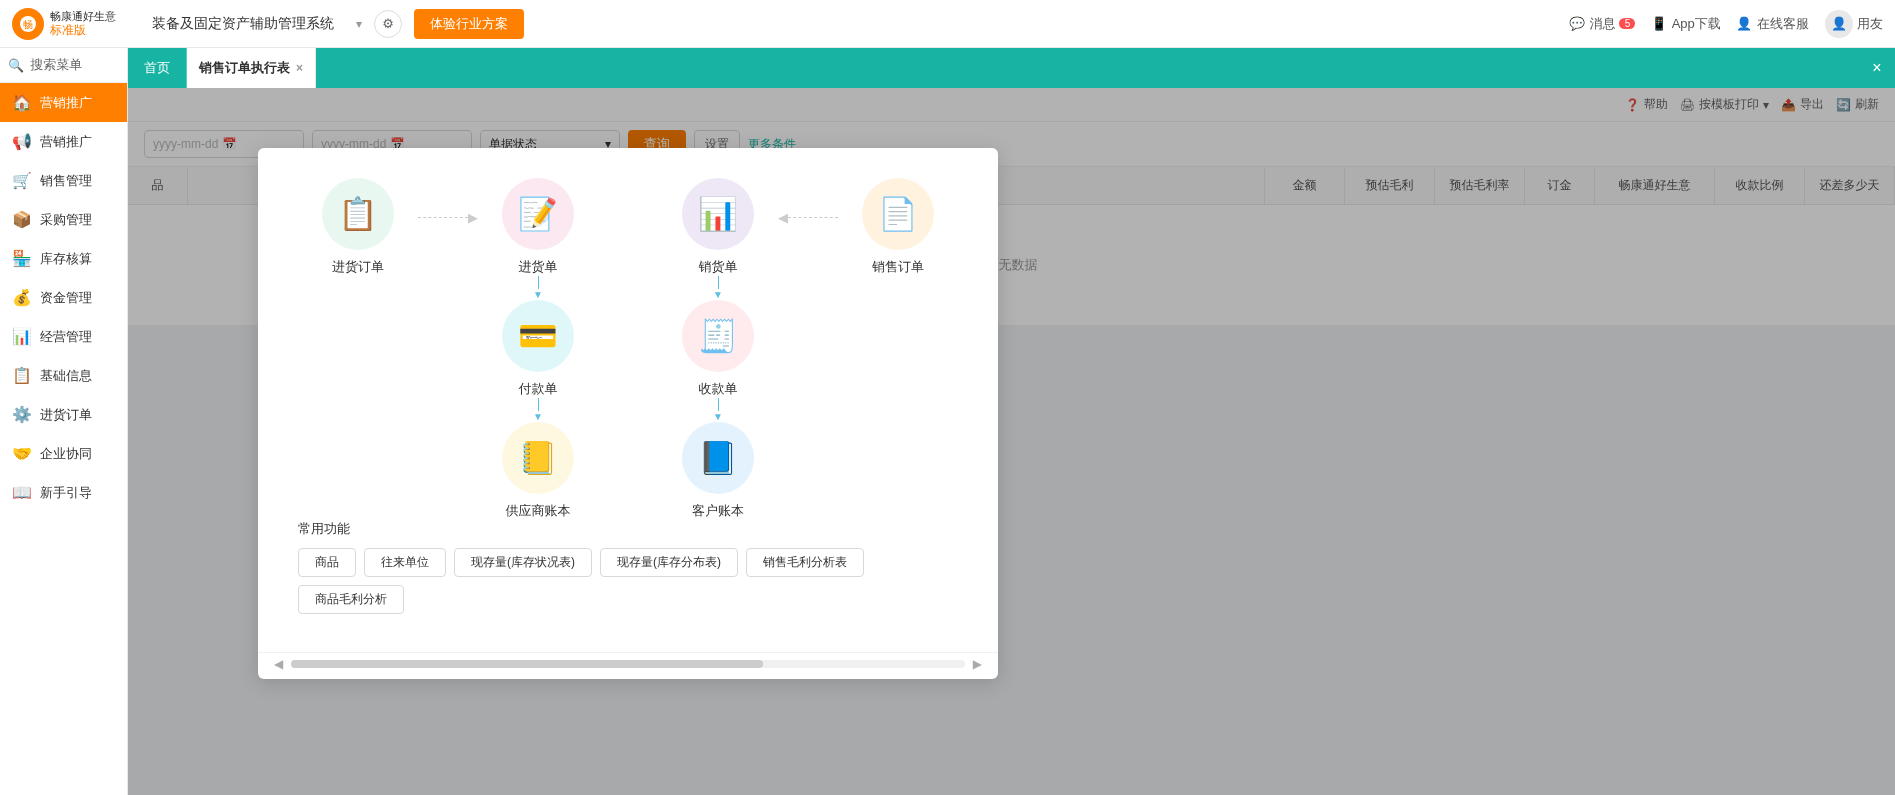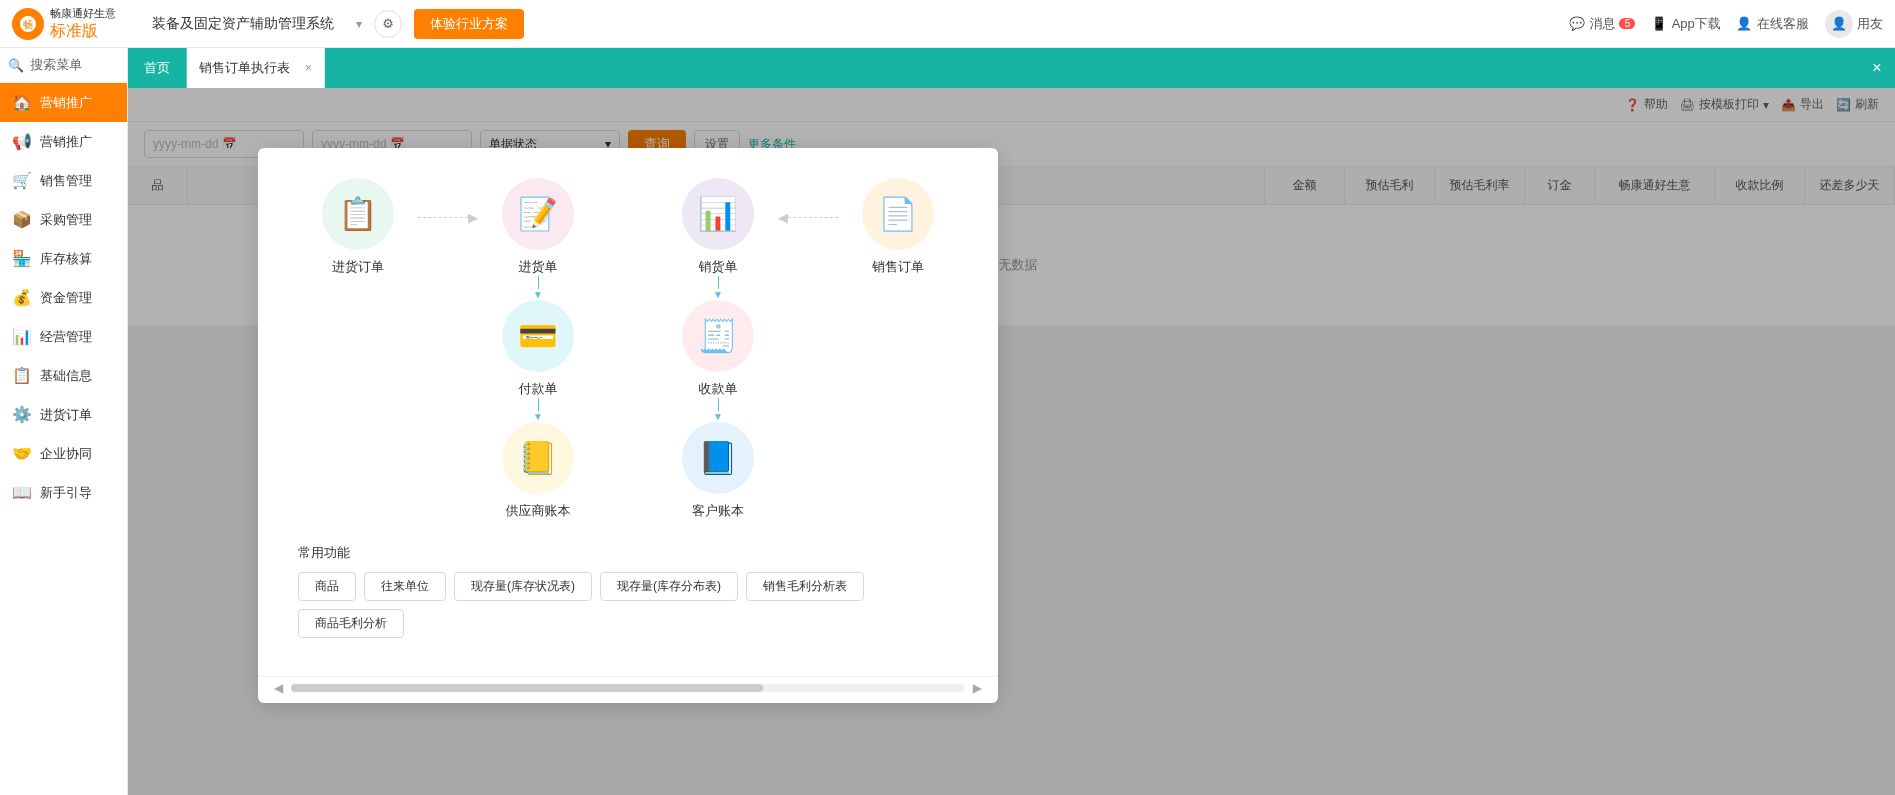--- a/index.html
+++ b/index.html
@@ -30,21 +30,21 @@
 
     
     .sidebar-search { padding: 8px; border-bottom: 1px solid #f0f0f0; display: flex; align-items: center; gap: 6px; color: #666; cursor: pointer; }
     .sidebar-item { display: flex; align-items: center; gap: 8px; padding: 10px 12px; cursor: pointer; color: #333; font-size: 13px; }
     .sidebar-item.active { background: #ff7f00; color: #fff; }
     .sidebar-item.active .sidebar-icon { color: #fff; }
     .sidebar-icon { font-size: 16px; width: 20px; text-align: center; }
 
     
     .tab-home { background: #17b3a3; color: #fff; padding: 0 16px; height: 40px; display: flex; align-items: center; font-size: 13px; cursor: pointer; border-right: 1px solid rgba(255,255,255,0.3); }
-    .tab-item { background: #fff; color: #333; padding: 0 12px; height: 40px; display: flex; align-items: center; gap: 15px; font-size: 13px; cursor: pointer; border-right: 1px solid #e8e8e8; }
+    .tab-item { background: #fff; color: #333; padding: 0 12px; height: 40px; display: flex; align-items: center; gap: 6px; font-size: 13px; cursor: pointer; border-right: 1px solid #e8e8e8; font-weight: bold; }
     .tab-close { color: #999; font-size: 12px; cursor: pointer; }
     .tab-spacer { flex: 1; }
     .close-btn { width: 36px; height: 40px; display: flex; align-items: center; justify-content: center; color: #fff; cursor: pointer; font-size: 16px; }
 
     
     .toolbar { display: flex; align-items: center; justify-content: flex-end; gap: 12px; padding: 8px 16px; background: #fff; border-bottom: 1px solid #f0f0f0; }
     .toolbar-btn { display: flex; align-items: center; gap: 4px; color: #666; font-size: 12px; cursor: pointer; }
 
     
     .filter-bar { display: flex; align-items: center; gap: 8px; padding: 8px 16px; background: #fff; border-bottom: 1px solid #f0f0f0; flex-wrap: wrap; }
@@ -75,21 +75,21 @@
     .circle-green { background: #e8f5e9; }
     .circle-pink { background: #fce4ec; }
     .circle-purple { background: #ede7f6; }
     .circle-orange { background: #fff3e0; }
     .circle-teal { background: #e0f7fa; }
     .circle-red { background: #ffebee; }
     .circle-yellow { background: #fffde7; }
     .circle-blue { background: #e3f2fd; }
 
     
-    .common-funcs { margin-top: 24px; }
+    .common-funcs { margin-top: 0; }
     .common-title { font-size: 13px; color: #333; margin-bottom: 10px; }
     .func-buttons { display: flex; flex-wrap: wrap; gap: 8px; margin-bottom: 8px; }
     .func-btn { border: 1px solid #d9d9d9; background: #fff; border-radius: 4px; padding: 5px 16px; font-size: 12px; color: #333; cursor: pointer; }
 
     
     .modal-scroll { padding: 4px 16px 8px; border-top: 1px solid #f0f0f0; display: flex; align-items: center; gap: 8px; }
     .scroll-track { flex: 1; height: 8px; background: #f0f0f0; border-radius: 4px; }
     .scroll-thumb { width: 70%; height: 8px; background: #ccc; border-radius: 4px; }
     .scroll-arrow { color: #aaa; cursor: pointer; font-size: 12px; }
   </style>
@@ -101,21 +101,21 @@
   <div class="top-bar">
     <div class="logo-area">
       <div class="logo-icon">
         <svg viewBox="0 0 20 20" fill="white">
             <circle cx="10" cy="10" r="8" fill="white"></circle>
             <text x="10" y="14" text-anchor="middle" font-size="10" fill="#ff7f00">畅</text>
           </svg>
       </div>
       <div class="logo-text">
         <div>畅康通好生意</div>
-        <div style="color:#ff7f00;font-size:16px;font-family:Liberation Serif, serif;">标准版</div>
+        <div style="color:#ff7f00;font-size:12px;font-family:Liberation Serif, serif;">标准版</div>
       </div>
     </div>
     <div class="system-title">
       <span>装备及固定资产辅助管理系统</span>
       <span class="title-arrow">▾</span>
     </div>
     <div class="settings-btn">⚙</div>
     <button class="trial-btn">体验行业方案</button>
     <div class="top-right">
       <div class="top-right-item">

